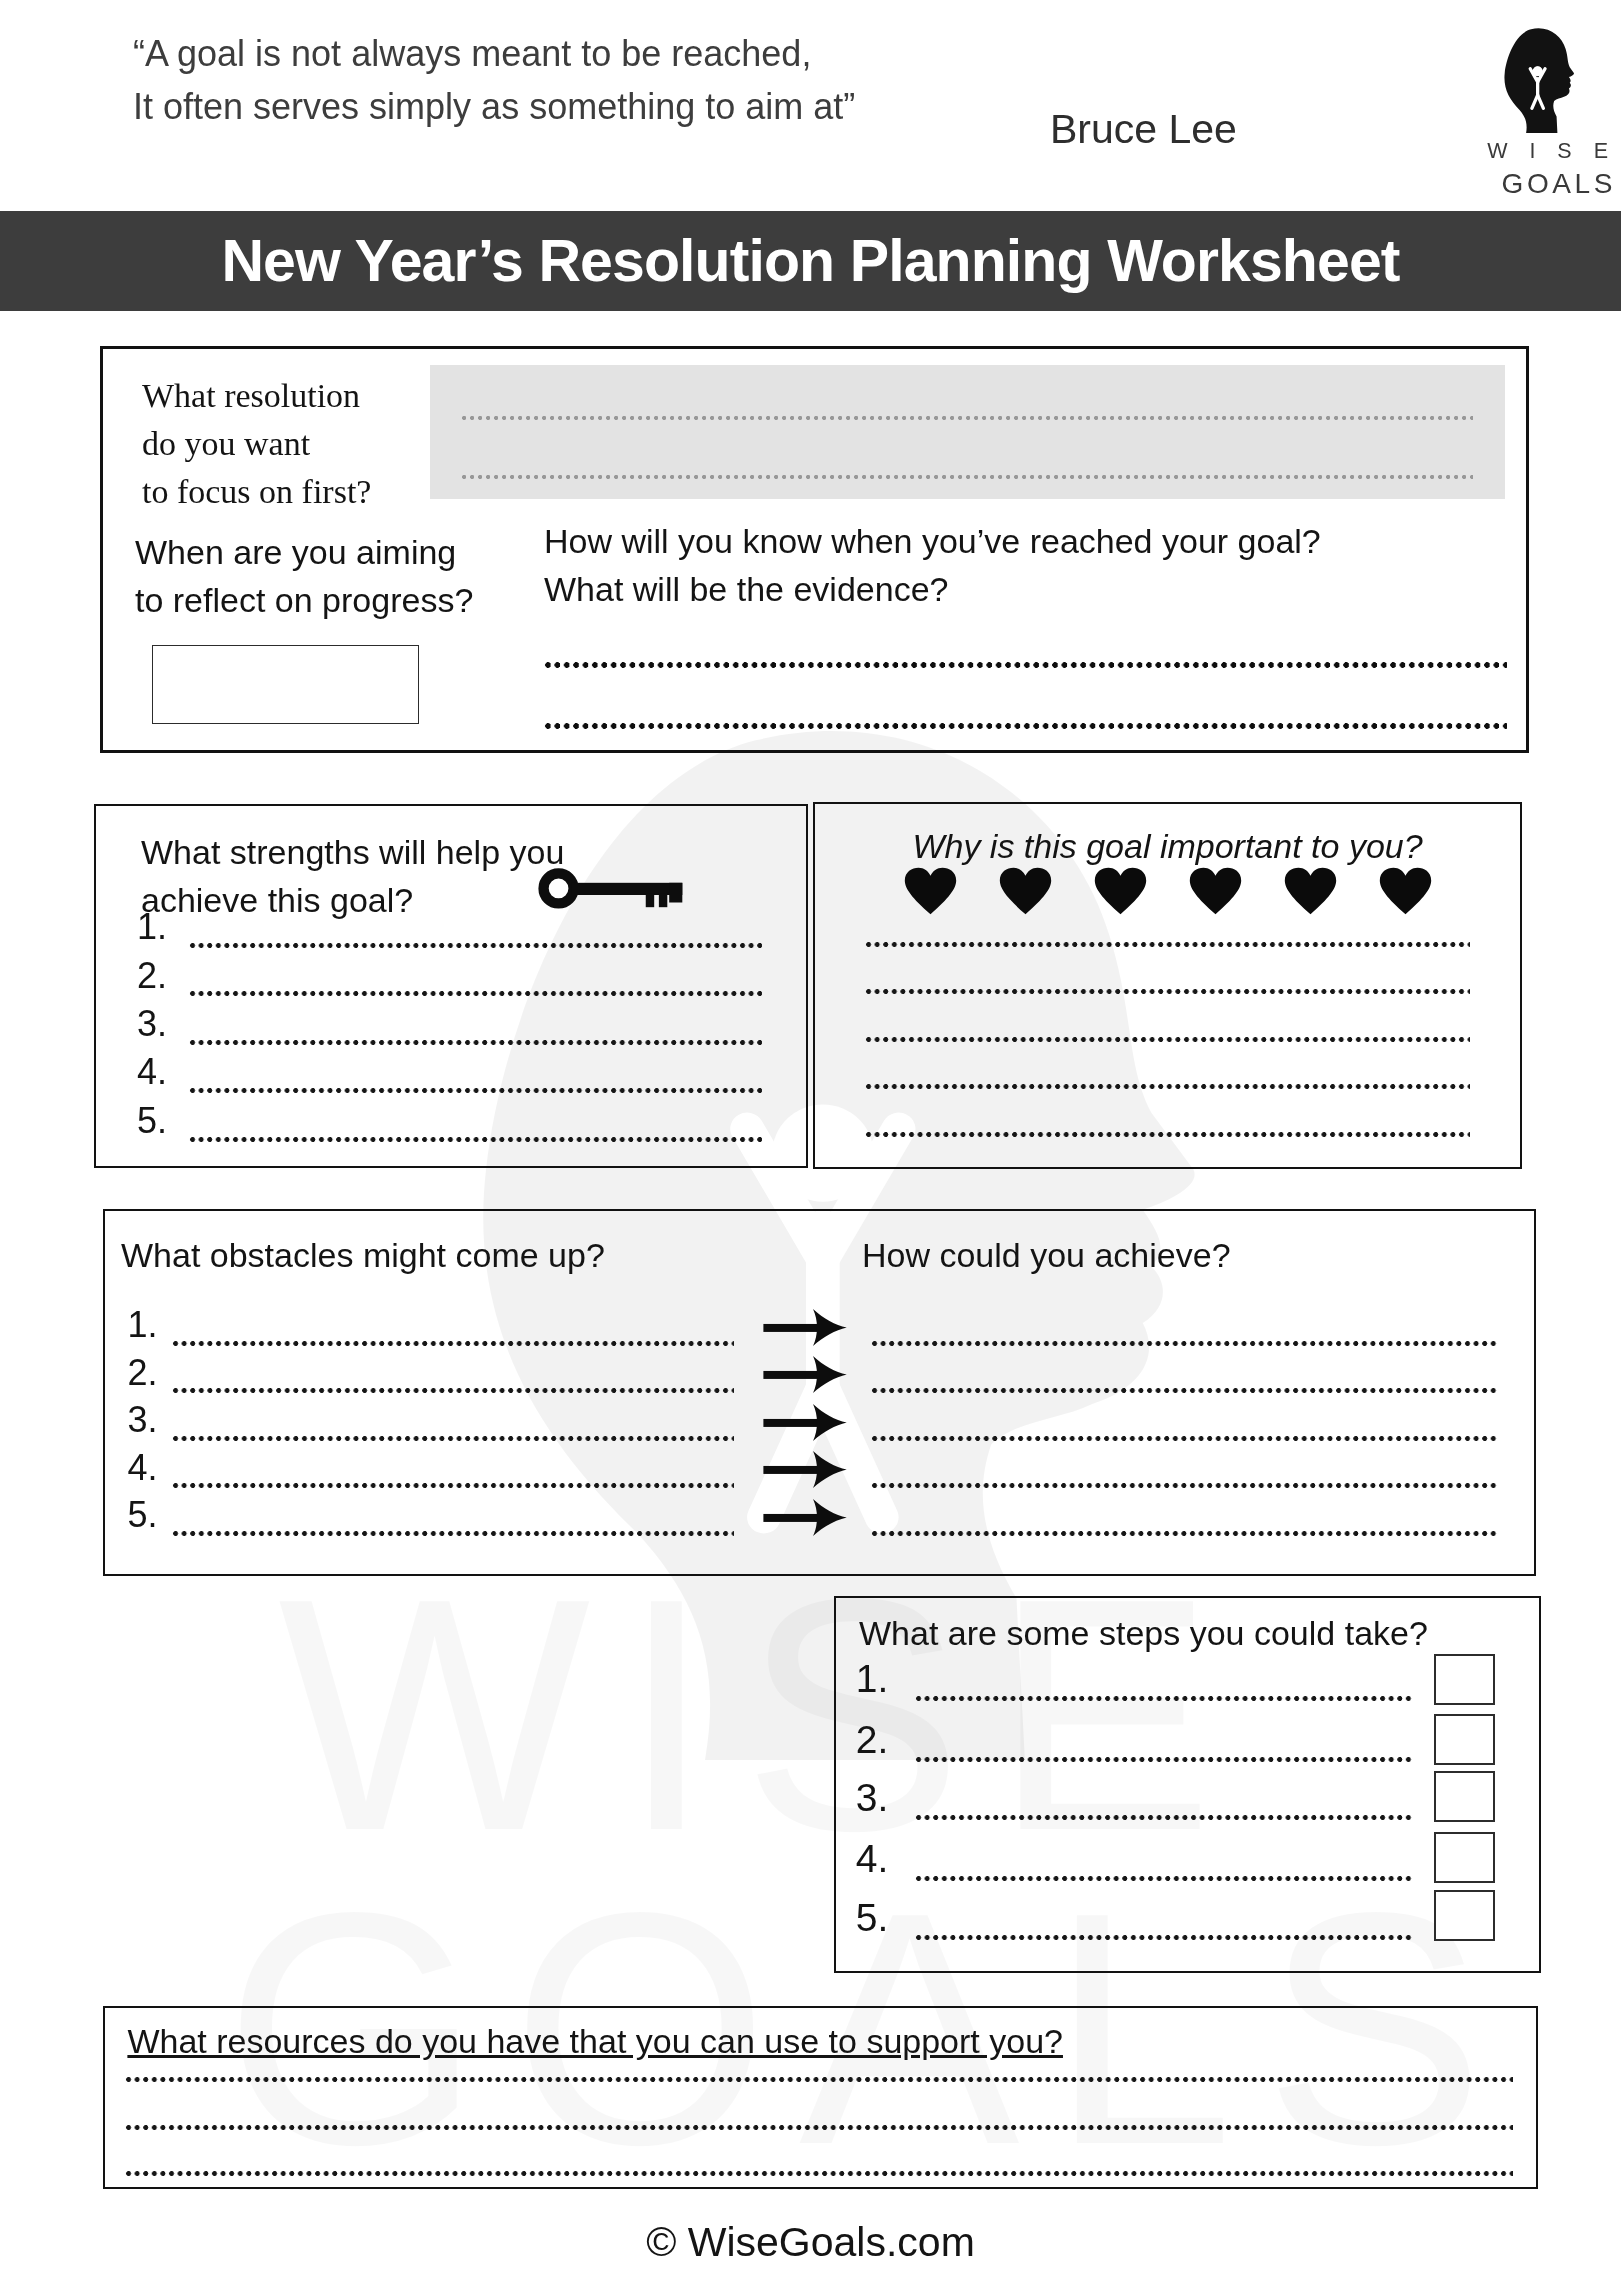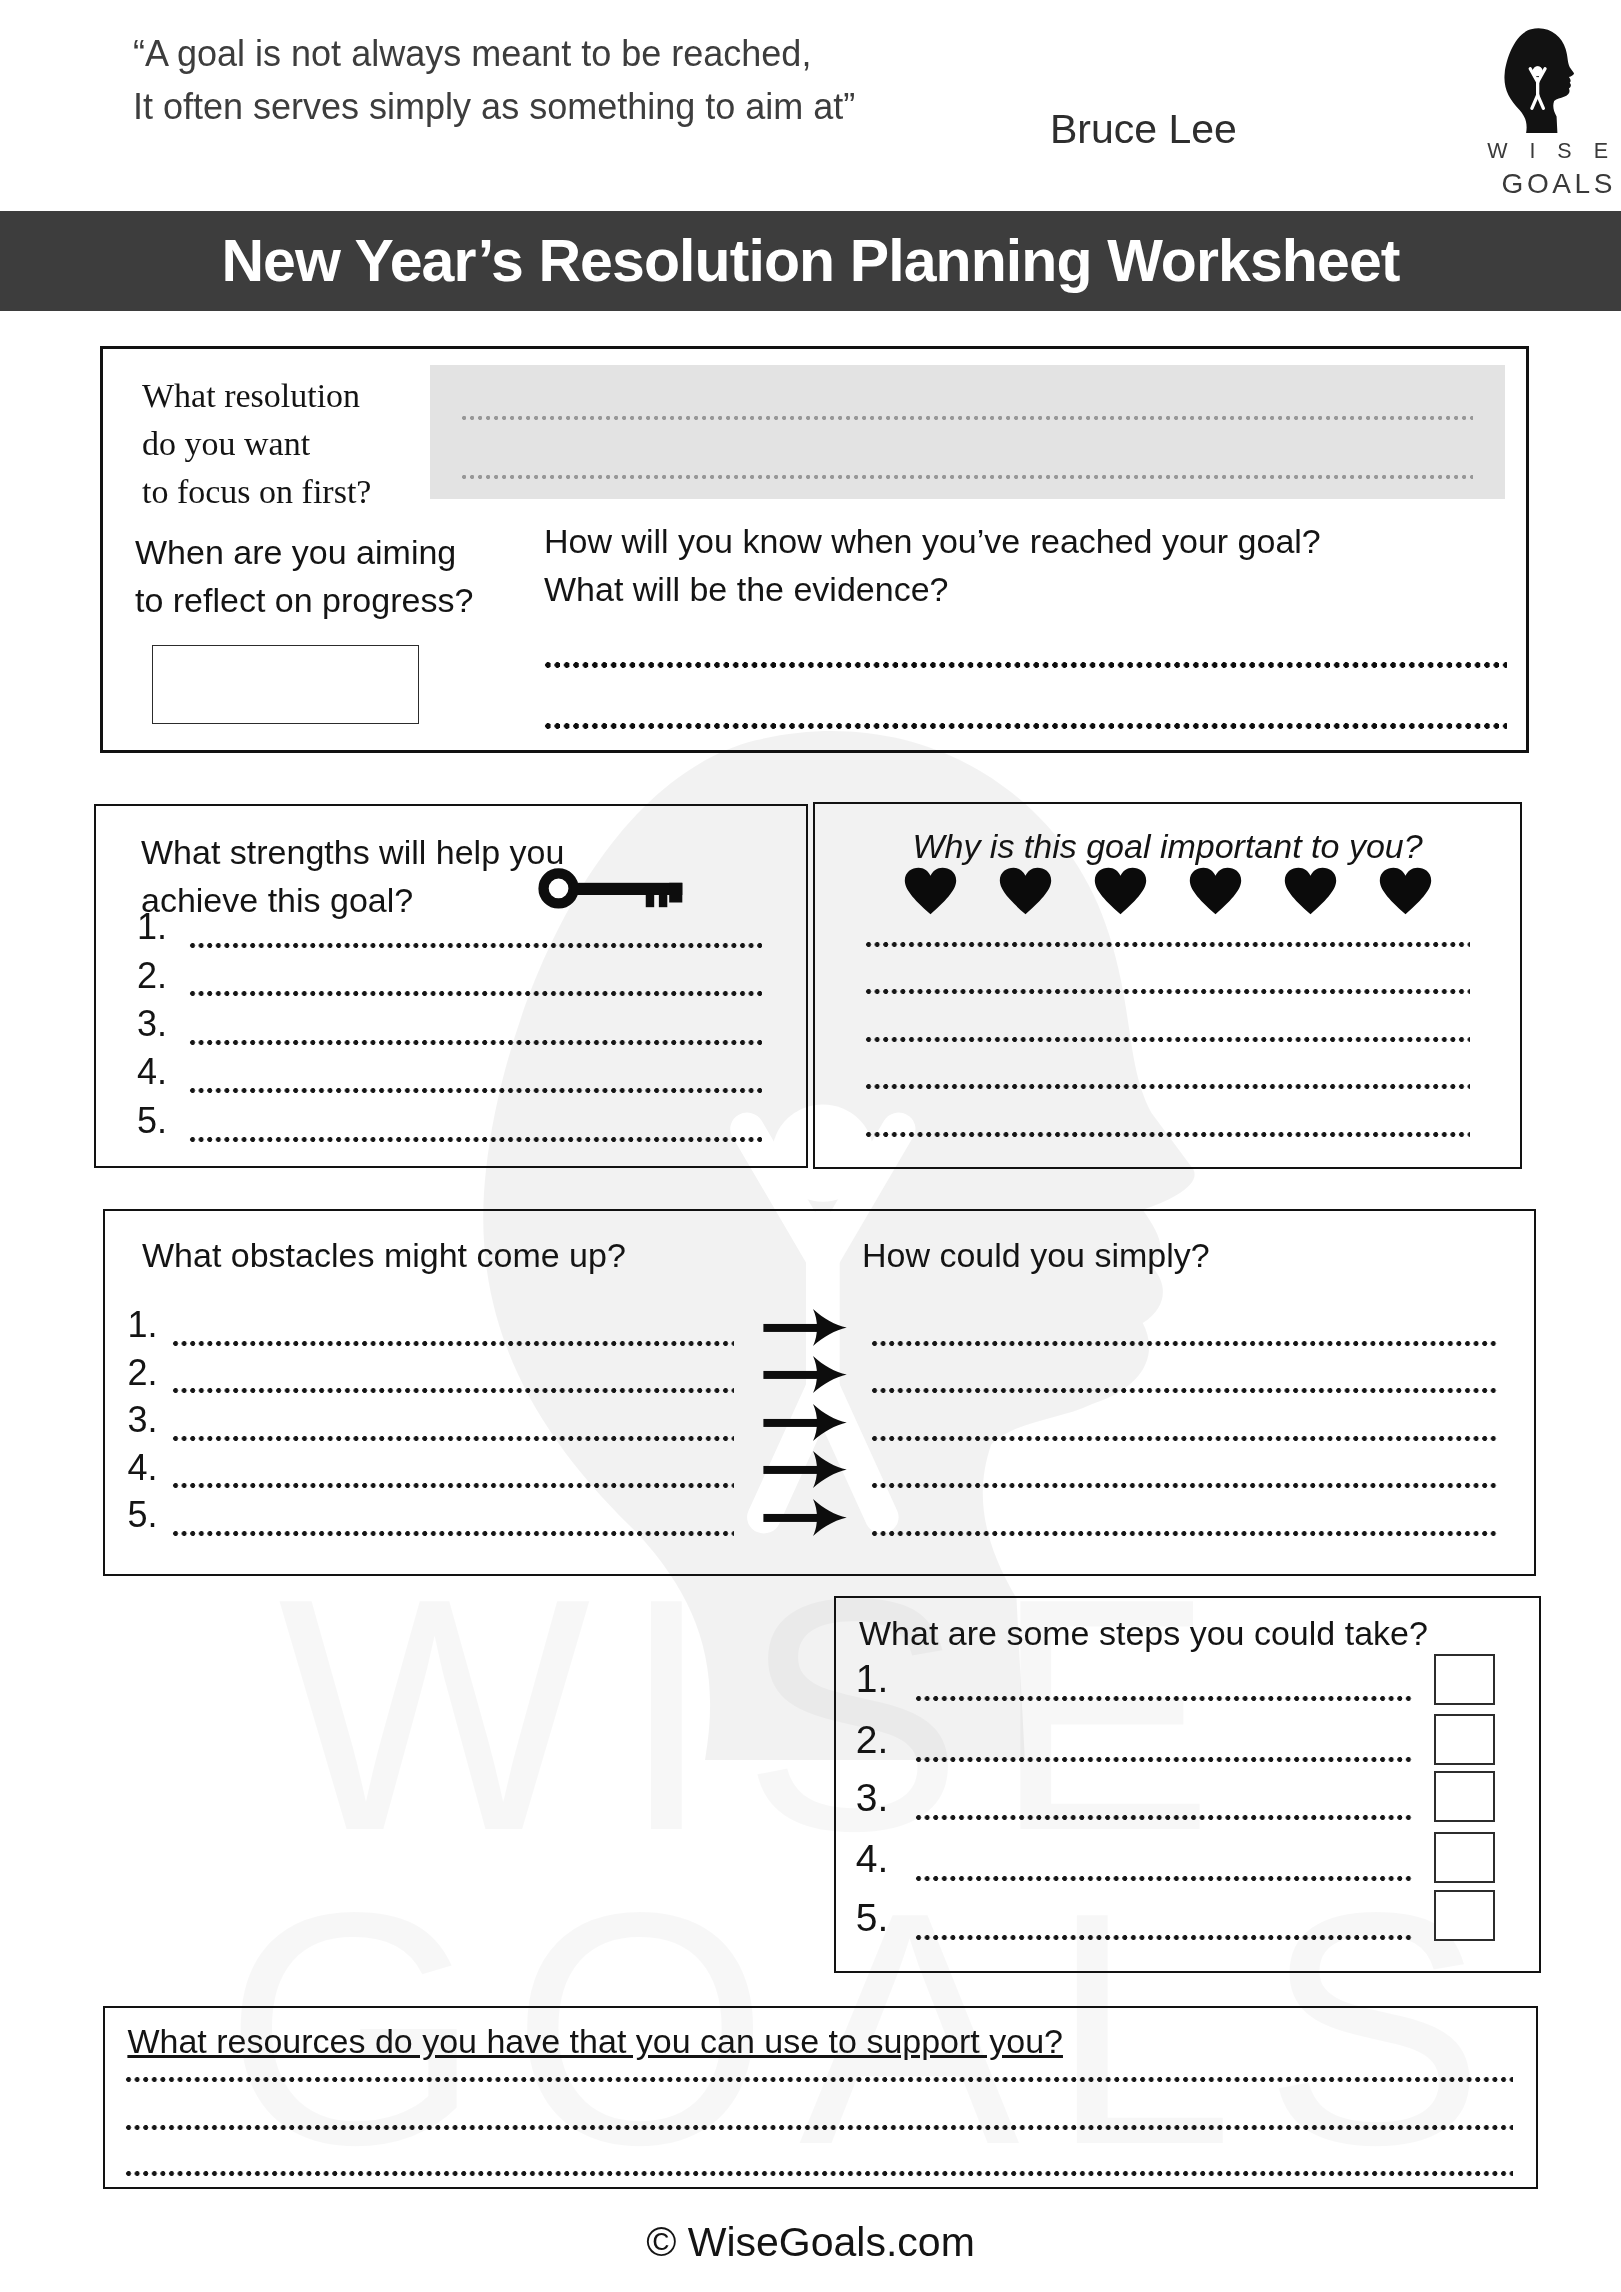--- a/index.html
+++ b/index.html
@@ -178,22 +178,22 @@
         </svg>
     </div>
     <div class="dots" style="left:50px; top:137px; width:605px;"></div>
     <div class="dots" style="left:50px; top:184px; width:605px;"></div>
     <div class="dots" style="left:50px; top:232px; width:605px;"></div>
     <div class="dots" style="left:50px; top:279px; width:605px;"></div>
     <div class="dots" style="left:50px; top:327px; width:605px;"></div>
   </div>
 
   <div class="box" style="left:103px; top:1209px; width:1429px; height:363px;">
-    <div class="h" style="left:37px; top:19.7px;">What obstacles might come up?</div>
-    <div class="h" style="left:757px; top:19.7px;">How could you simply?</div>
+    <div class="h" style="left:16px; top:19.7px;">What obstacles might come up?</div>
+    <div class="h" style="left:757px; top:19.7px;">How could you achieve?</div>
 
     <span class="num" style="left:22.4px; top:93px;">1.</span>
     <div class="dots" style="left:67px; top:129px; width:562px;"></div>
     <svg class="arrow" style="left:658px; top:97px;" viewBox="0 0 95 44">
         <use href="#arrowshape"></use>
       </svg>
     <div class="dots" style="left:766px; top:129px; width:627px;"></div>
 
     <span class="num" style="left:22.4px; top:141px;">2.</span>
     <div class="dots" style="left:67px; top:176px; width:562px;"></div>

